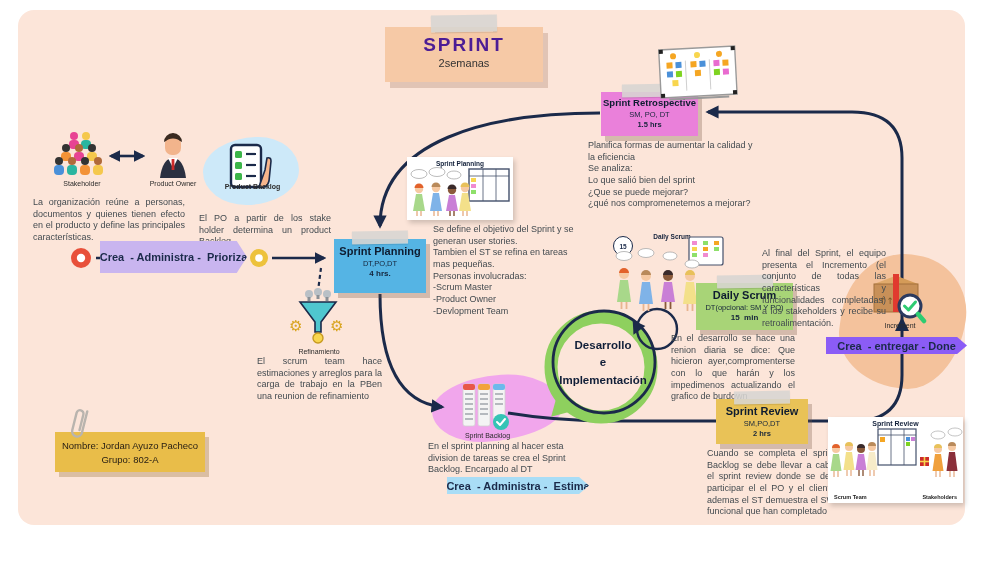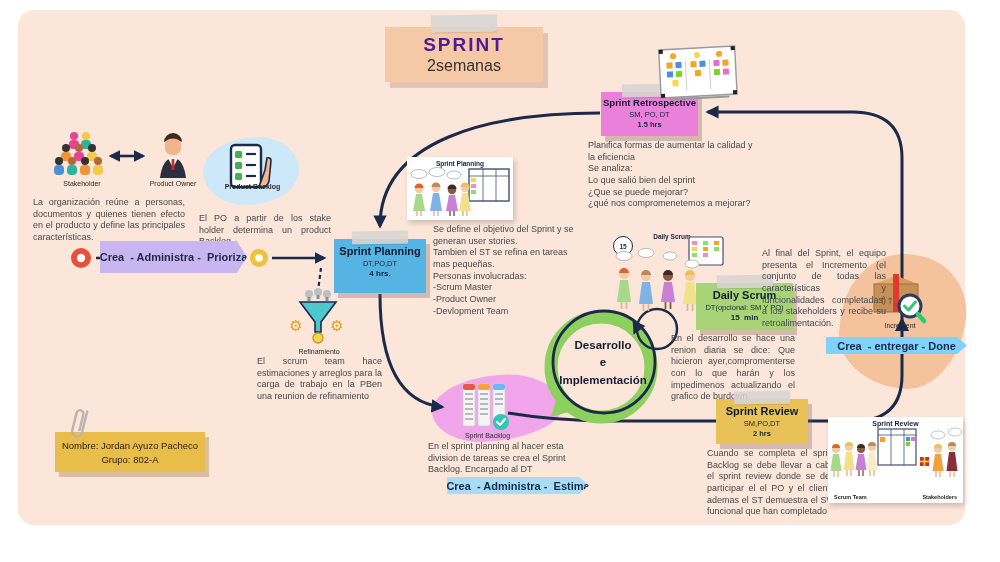--- a/index.html
+++ b/index.html
@@ -5,21 +5,21 @@
   html,body{margin:0;padding:0;background:#ffffff;}
   #stage{position:relative;width:1000px;height:562px;background:#ffffff;font-family:"Liberation Sans",sans-serif;overflow:hidden;}
   #canvas{position:absolute;left:18px;top:10px;width:947px;height:515px;background:#fce5d9;border-radius:16px;}
   svg{display:block;}
   .connectors{position:absolute;left:0;top:0;z-index:2;pointer-events:none;}
   .blob{position:absolute;z-index:1;}
   .card,.stagebox,.imgcard,.note,.ribbon,.iconwrap,.lbl{position:absolute;z-index:3;}
   .tape{position:absolute;left:50%;transform:translateX(-50%) rotate(-1deg);top:-8px;width:56px;height:13px;background:rgba(215,213,210,0.88);box-shadow:0 1px 1px rgba(0,0,0,0.12);z-index:4;}
   .titlecard{background:#f6c9a6;box-shadow:5px 6px 0 rgba(156,110,90,0.28);text-align:center;padding-top:7px;}
   .titlecard .t1{font-size:19px;font-weight:bold;letter-spacing:2px;color:#4c1d95;}
-  .titlecard .t2{font-size:16px;color:#333;margin-top:1px;}
+  .titlecard .t2{font-size:11px;color:#333;margin-top:1px;}
   .stagebox{box-shadow:4px 5px 0 rgba(120,85,70,0.30);text-align:center;padding-top:6px;box-sizing:border-box;}
   .stagebox .st{font-weight:bold;color:#0e1c30;}
   .stagebox .sr{font-size:7.5px;color:#15243a;margin-top:2px;white-space:pre;}
   .stagebox .sd{font-size:8px;font-weight:bold;color:#15243a;margin-top:1px;white-space:pre;}
   .note{font-size:9px;line-height:1.3;color:#434b50;white-space:pre-line;}
   .just{text-align:justify;}
   .ribbon{display:flex;align-items:center;justify-content:center;font-weight:bold;font-size:11px;color:#1b2a4a;clip-path:polygon(0 0,93% 0,100% 50%,93% 100%,0 100%);white-space:pre;}
   .lbl{font-size:7px;color:#2b2b2b;text-align:center;z-index:3;}
   .imgcard{background:#fff;box-shadow:2px 3px 5px rgba(0,0,0,0.18);}
   .imgtitle{font-size:6.5px;font-weight:bold;color:#12203a;text-align:center;margin-top:3px;}
@@ -122,21 +122,21 @@
       <path d="M34,44 q8,2 10,-6 l2,-20 q0,-4 -4,-3 l-2,12 Z" fill="#f6b58c" stroke="#1b2a4a" stroke-width="1.6"></path>
     </svg>
   </div>
   <div class="lbl" style="left:215px;top:183px;width:75px;font-weight:bold;">Product Backlog</div>
 
   <div class="note just" style="left:33px;top:197px;width:152px;">La organización reúne a personas, documentos y quienes tienen efecto en el producto y define las principales características.</div>
   <div class="note just" style="left:199px;top:213px;width:132px;">El PO a partir de los stake holder determina un product Backlog</div>
 
   <div class="ribbon" style="left:100px;top:241px;width:147px;height:32px;background:#c9b5ef;">Crea  - Administra -  Prioriza</div>
   <div class="ribbon" style="left:447px;top:477px;width:142px;height:17px;background:#a9ddf6;">Crea  - Administra -  Estima</div>
-  <div class="ribbon" style="left:826px;top:337px;width:141px;height:17px;background:#7dd3fc;">Crea  - entregar - Done</div>
+  <div class="ribbon" style="left:826px;top:337px;width:141px;height:17px;background:#8b5cf6;">Crea  - entregar - Done</div>
 
   <div class="stagebox" style="left:334px;top:239px;width:92px;height:54px;background:#55b4e4;">
     <div class="tape"></div>
     <div class="st" style="font-size:11px;">Sprint Planning</div>
     <div class="sr">DT,PO,DT</div>
     <div class="sd">4 hrs.</div>
   </div>
   <div class="note" style="left:433px;top:224px;width:142px;">Se define el objetivo del Sprint y se generan user stories.
 Tambien el ST se refina en tareas mas pequeñas.
 Personas involucradas:

